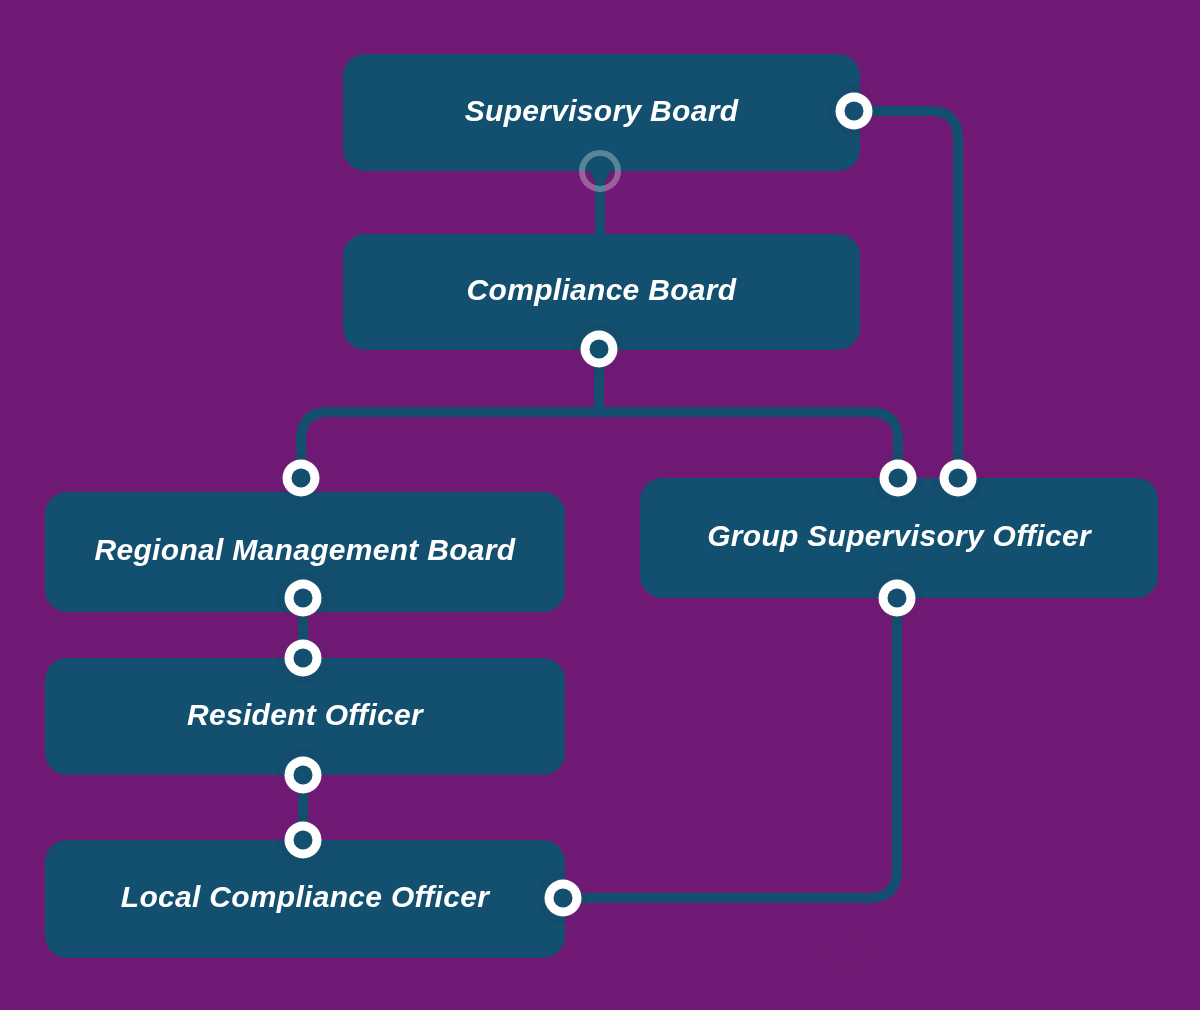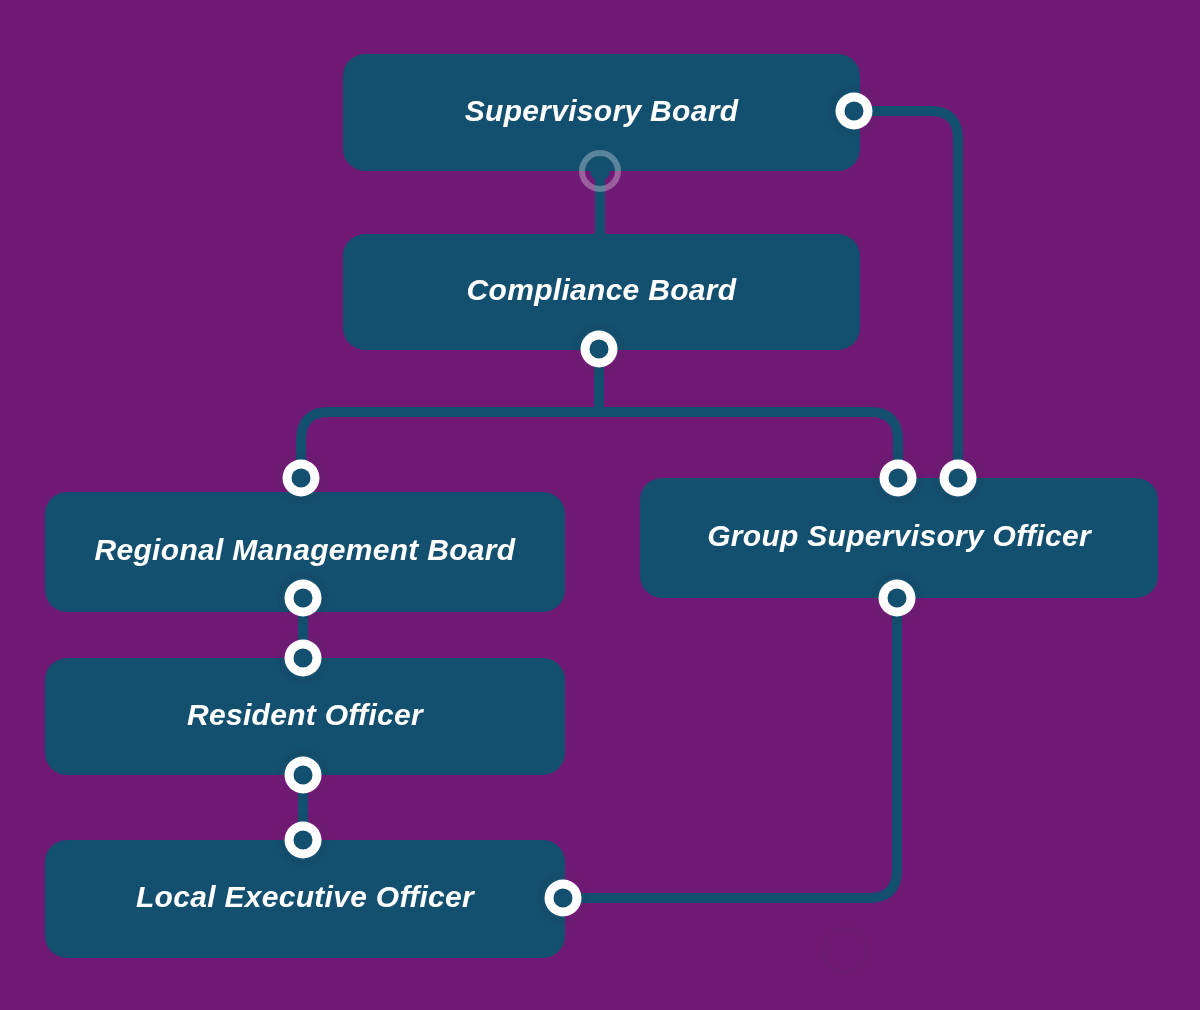--- a/index.html
+++ b/index.html
@@ -90,21 +90,21 @@
   <div class="box" id="box-regional">
     <span class="label">Regional Management Board</span>
   </div>
   <div class="box" id="box-group">
     <span class="label">Group Supervisory Officer</span>
   </div>
   <div class="box" id="box-resident">
     <span class="label">Resident Officer</span>
   </div>
   <div class="box" id="box-local">
-    <span class="label">Local Executive Officer</span>
+    <span class="label">Local Compliance Officer</span>
   </div>
 
   <svg class="wires" viewBox="0 0 1200 1010">
 
     <path class="connector" d="M600 171 V234"></path>
 
     <path class="connector" d="M854 111 H930 Q958 111 958 139 V478"></path>
 
     <path class="connector" d="M599 349 V412"></path>
 

